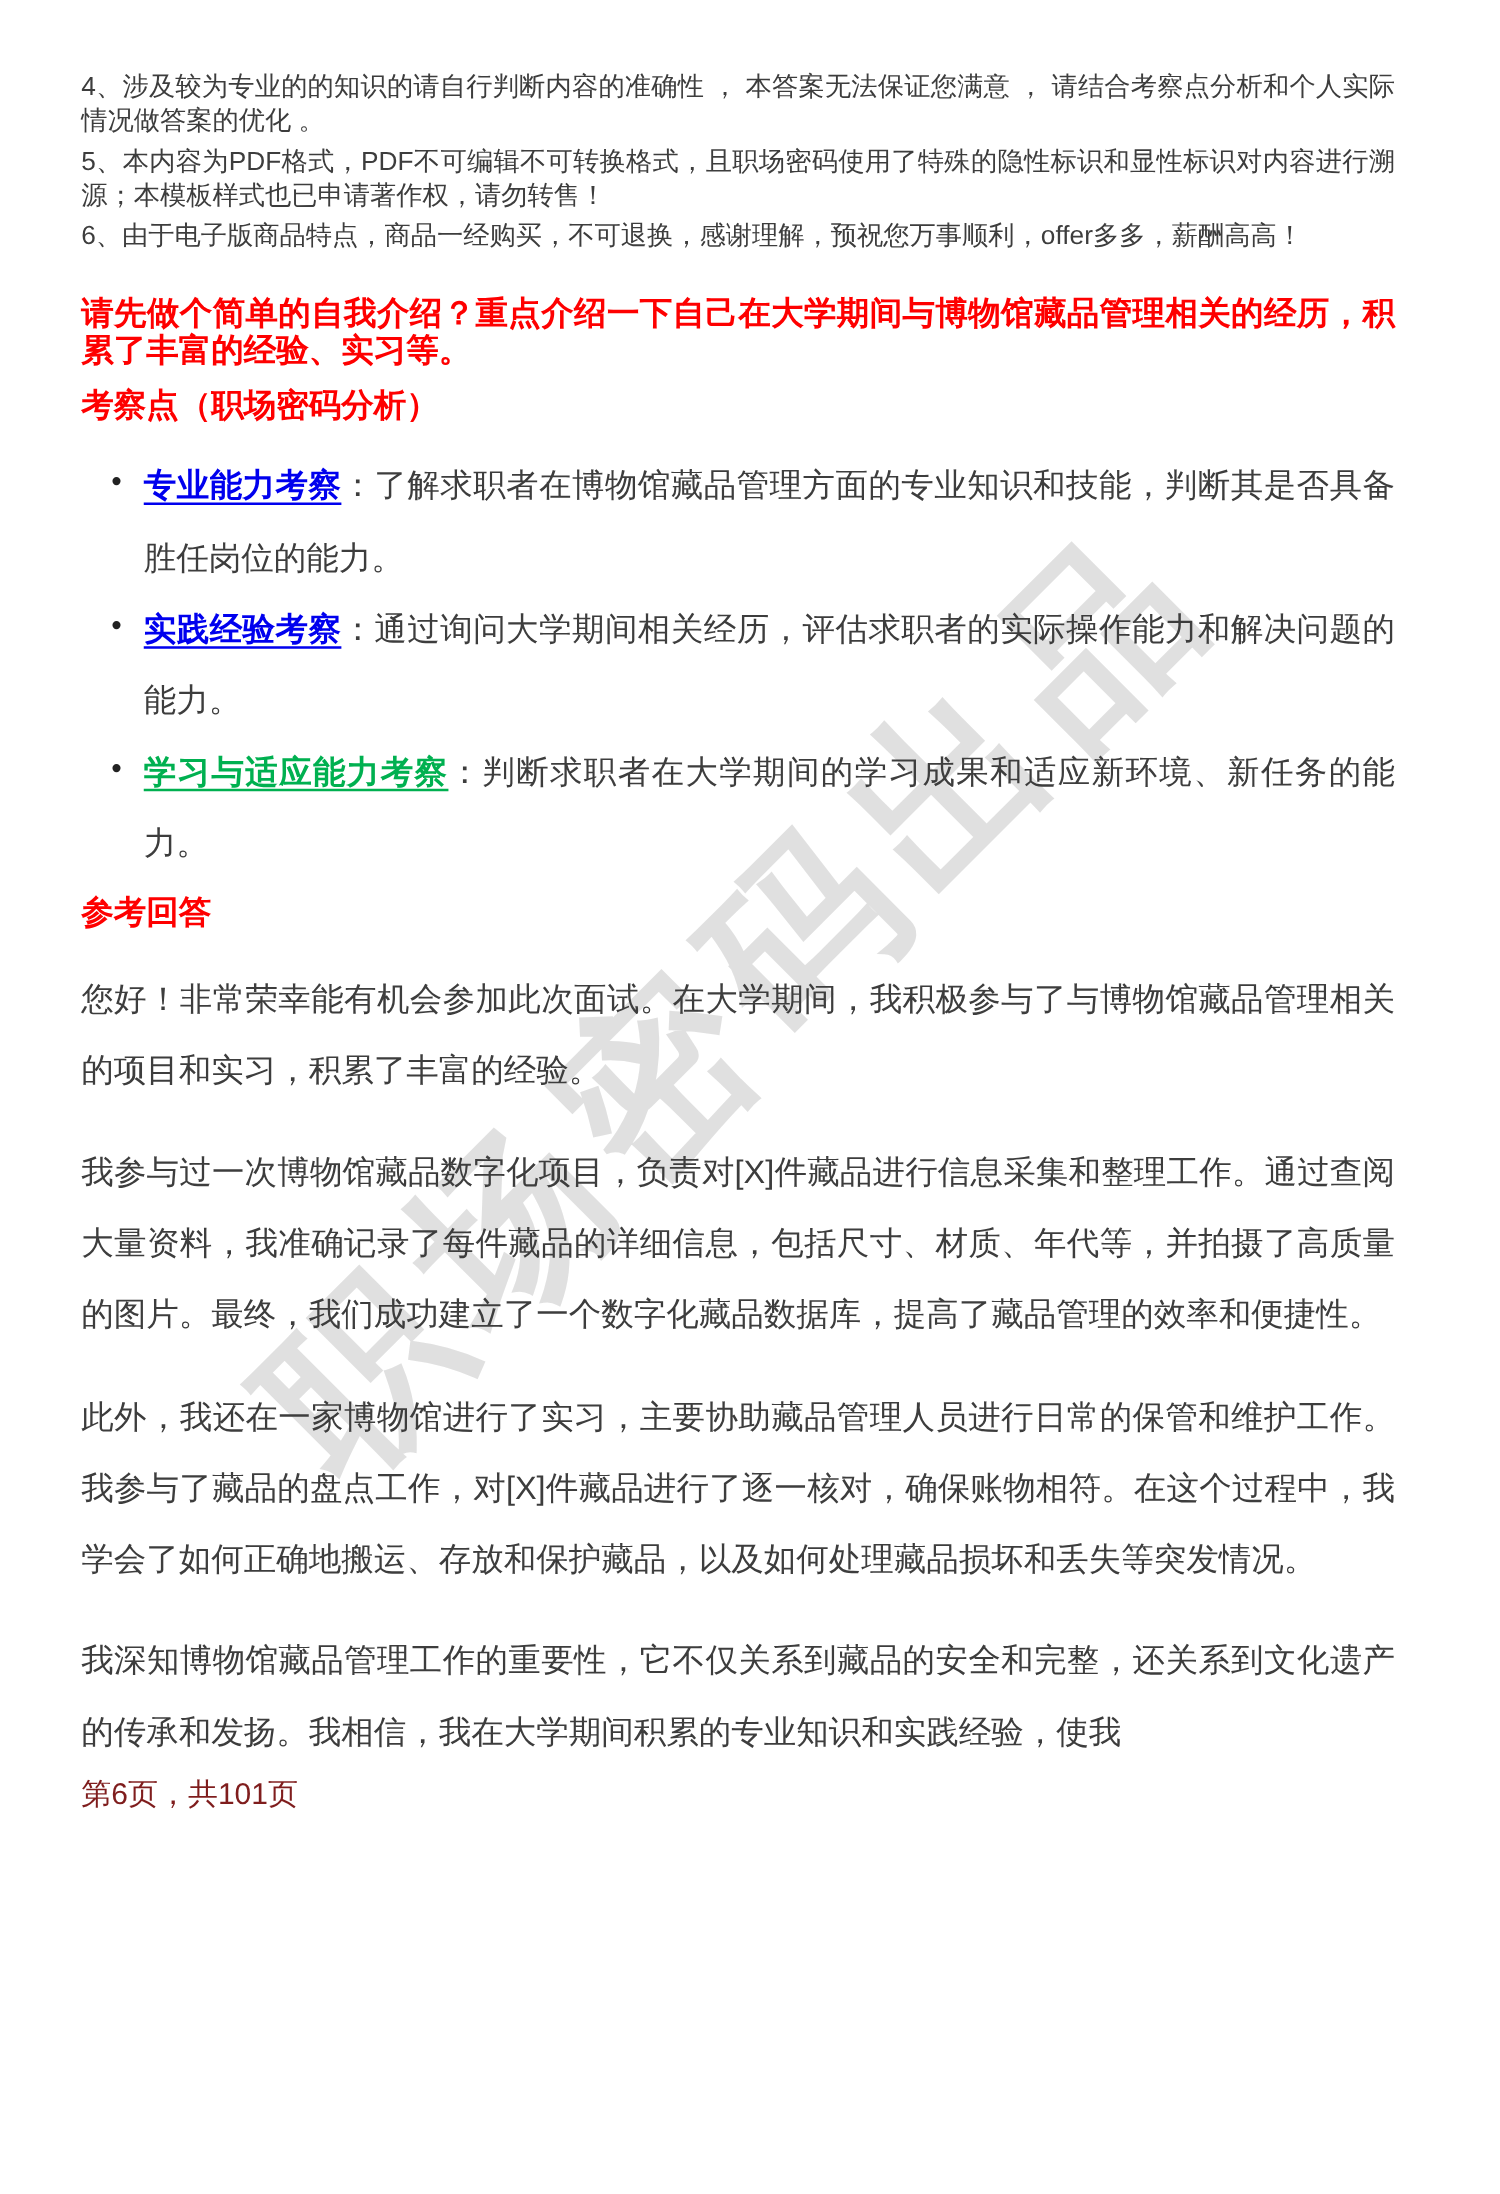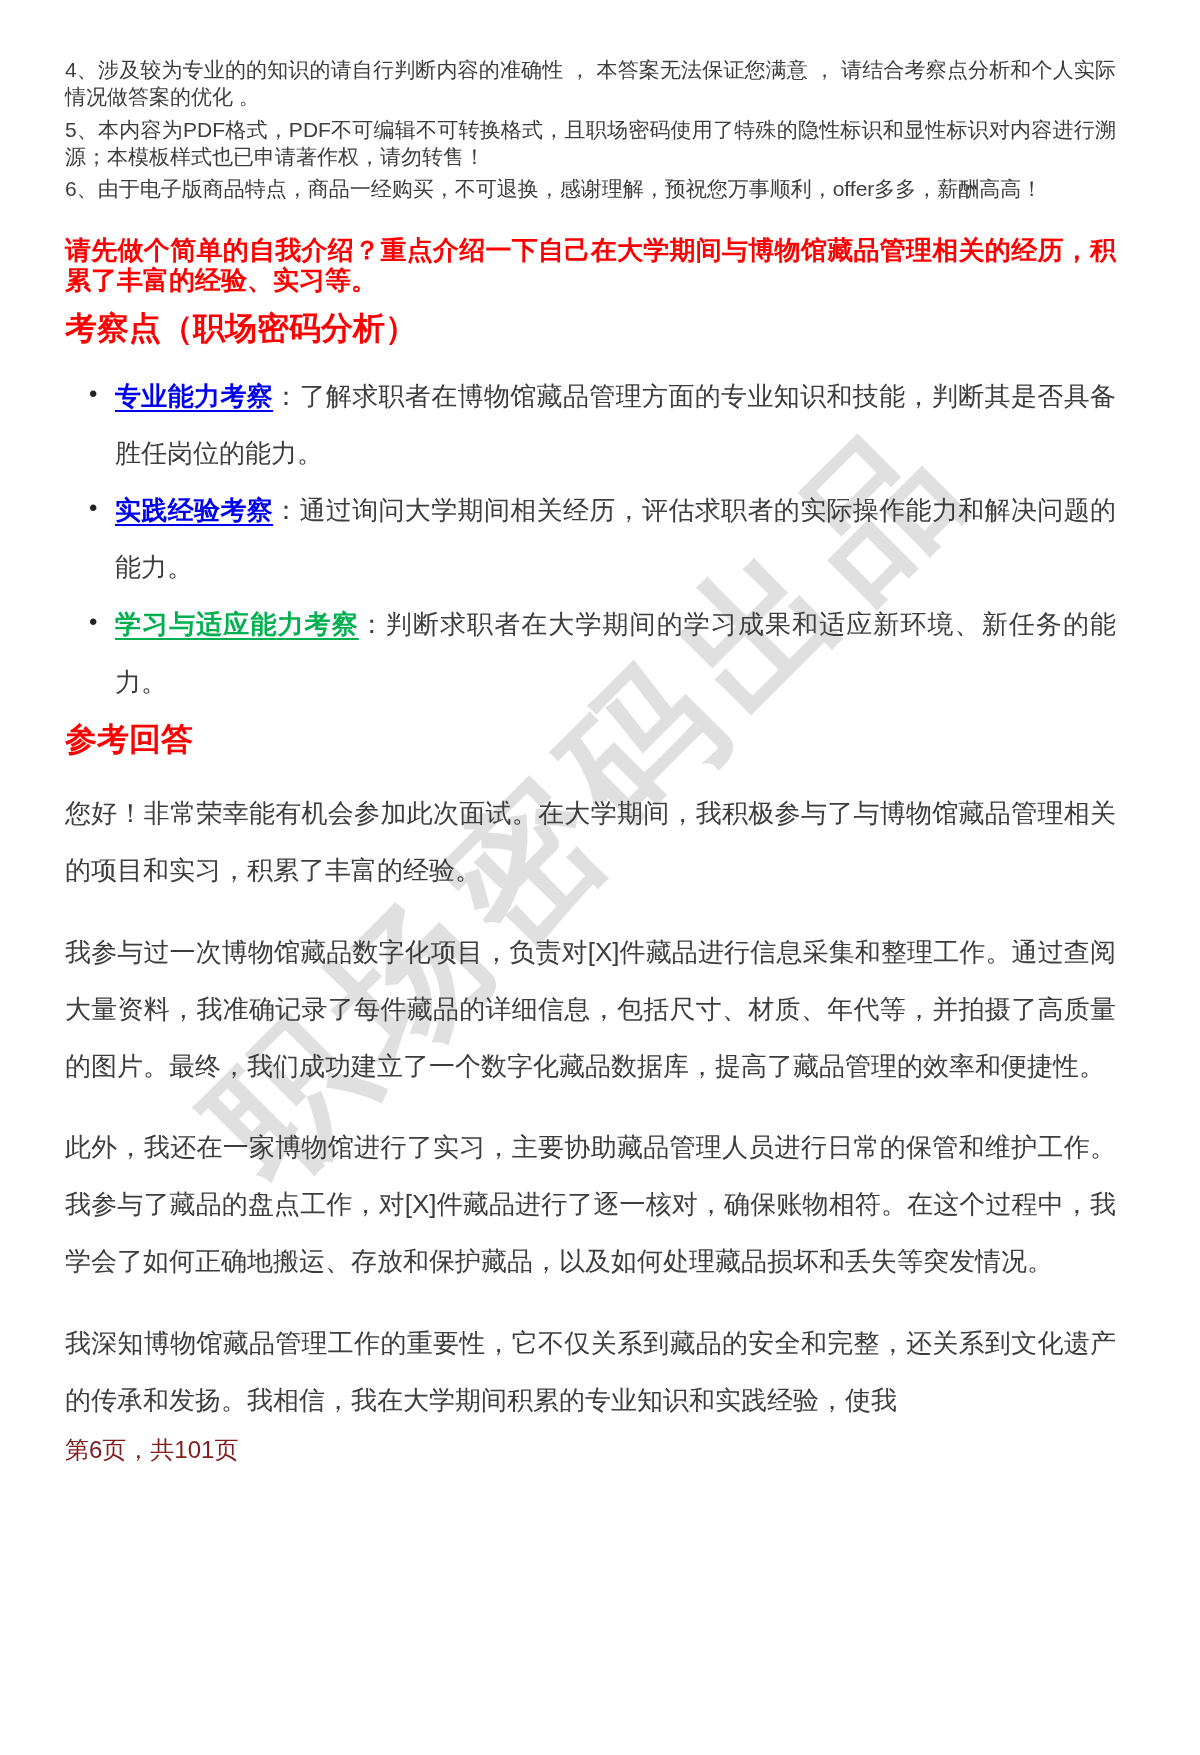--- a/index.html
+++ b/index.html
@@ -33,21 +33,21 @@
     color:var(--body-text);
   }
 
   .question{
     margin:34px 0 0 0;
     font-size:26px;font-weight:bold;line-height:1.13;
     color:var(--heading-red);text-align:justify;
   }
   .section-heading{
     margin:14px 0 0 0;
-    font-size:32px;font-weight:bold;line-height:1.2;
+    font-size:26px;font-weight:bold;line-height:1.2;
     color:var(--heading-red);
   }
 
   .points{
     list-style:none;margin:20px 0 0 0;padding:0 0 0 24px;
   }
   .point{
     display:flex;align-items:flex-start;
     font-size:26px;line-height:2.2;text-align:justify;
   }

